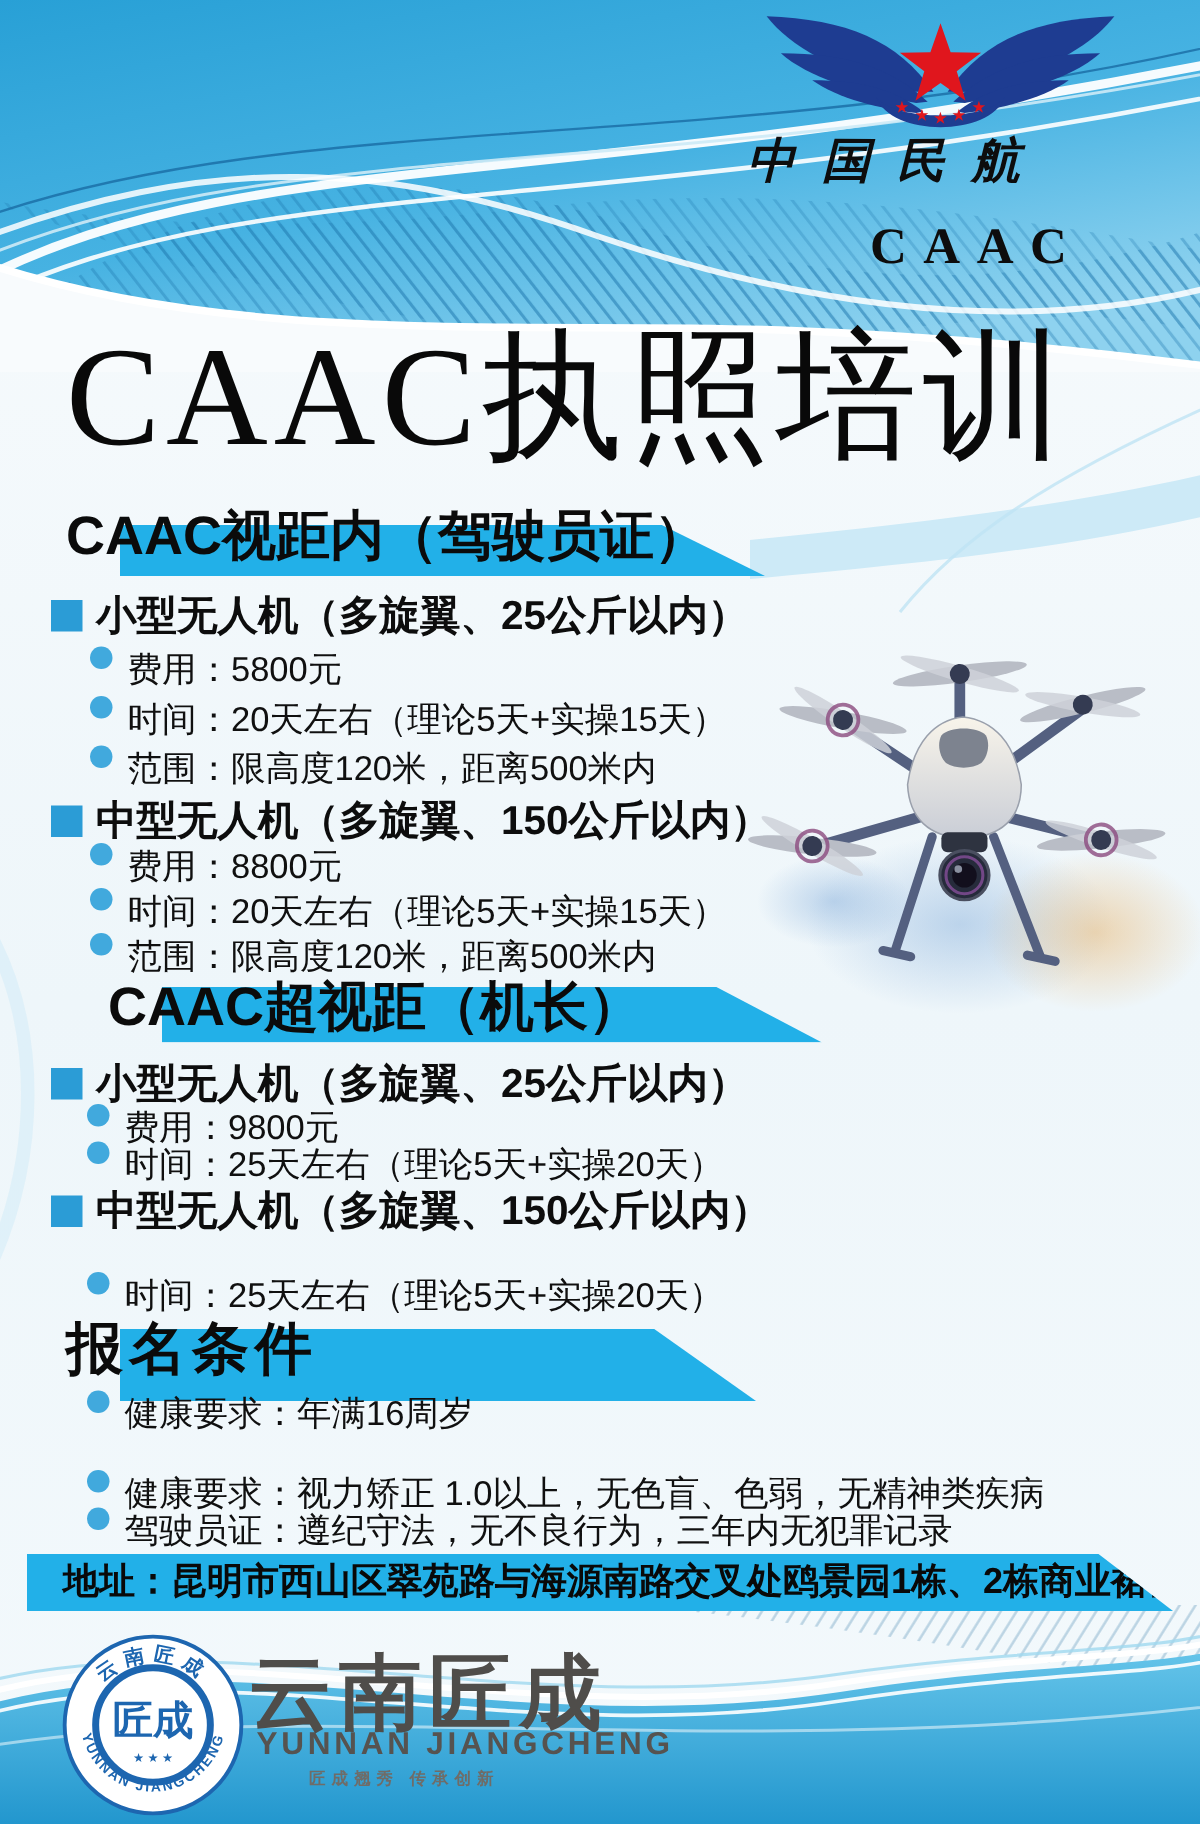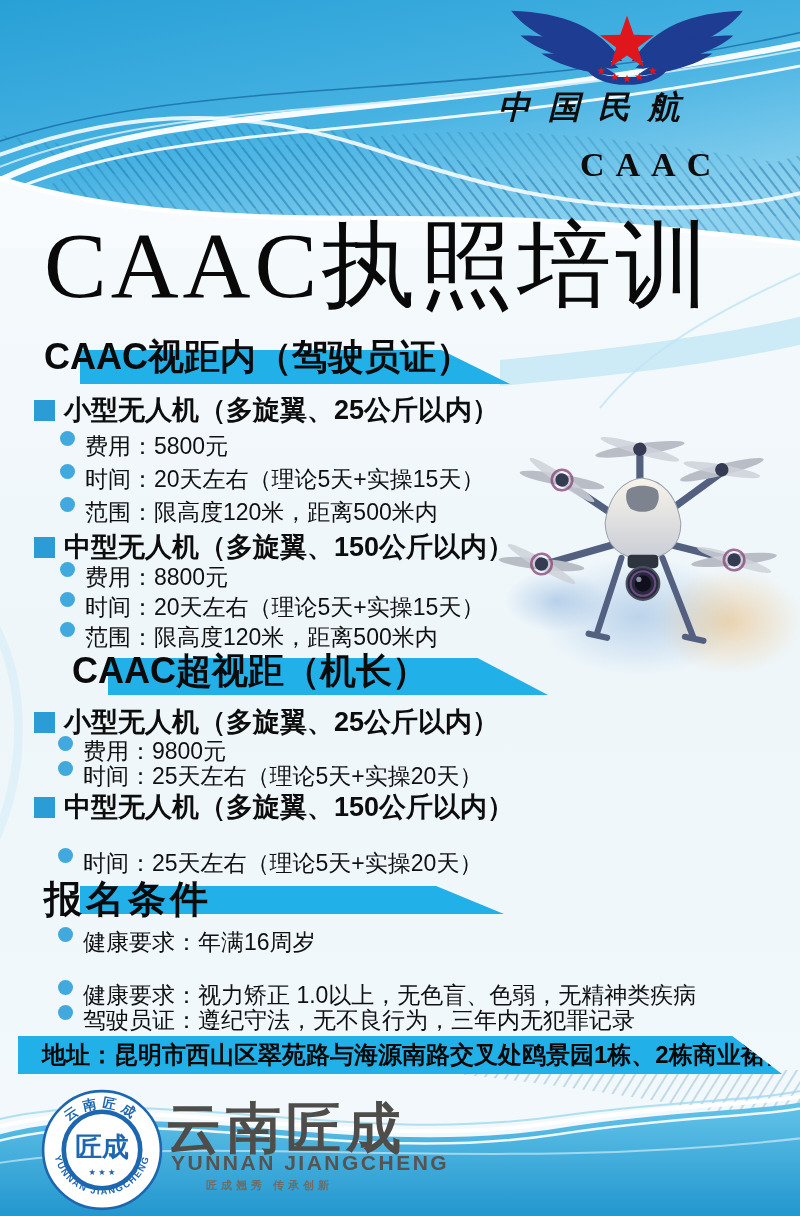--- a/index.html
+++ b/index.html
@@ -34,21 +34,21 @@
 
   .sec-banner { position:absolute; z-index:2;padding-left:46px; }
   .sec-banner .band { width:100%; height:100%; background:#22b0e8;
     clip-path:polygon(0 0, 84% 0, 100% 100%, 0 100%); }
   .sec-banner .label { position:absolute; left:10px; white-space:nowrap;
     font-weight:900; color:#0b0b0b; }
   .banner1 { top:350px; left:34px; width:476px; height:34px; }
   .banner1 .label { top:-17px; font-size:36px; }
   .banner2 { top:658px; left:34px; width:486px; height:37px;margin-left:28px; }
   .banner2 .label { top:-11px; font-size:36px; }
-  .banner3 { top:886px; left:34px; width:470px; height:28px; }
+  .banner3 { top:886px; left:34px; width:470px; height:48px; }
   .banner3 .label { top:-12px; font-size:38px; letter-spacing:4px; }
 
   .group-heading { position:absolute; left:34px; z-index:2; white-space:nowrap;
     display:flex; align-items:center; gap:9px;
     font-size:27px; font-weight:800; color:#0d0d0d; }
   .sq { width:21px; height:21px; background:#2b9cd6; flex:none; }
 
   .item { position:absolute; z-index:2; white-space:nowrap;
     display:flex; align-items:flex-start; gap:10px;
     font-size:23px; font-weight:400; color:#101010; }

